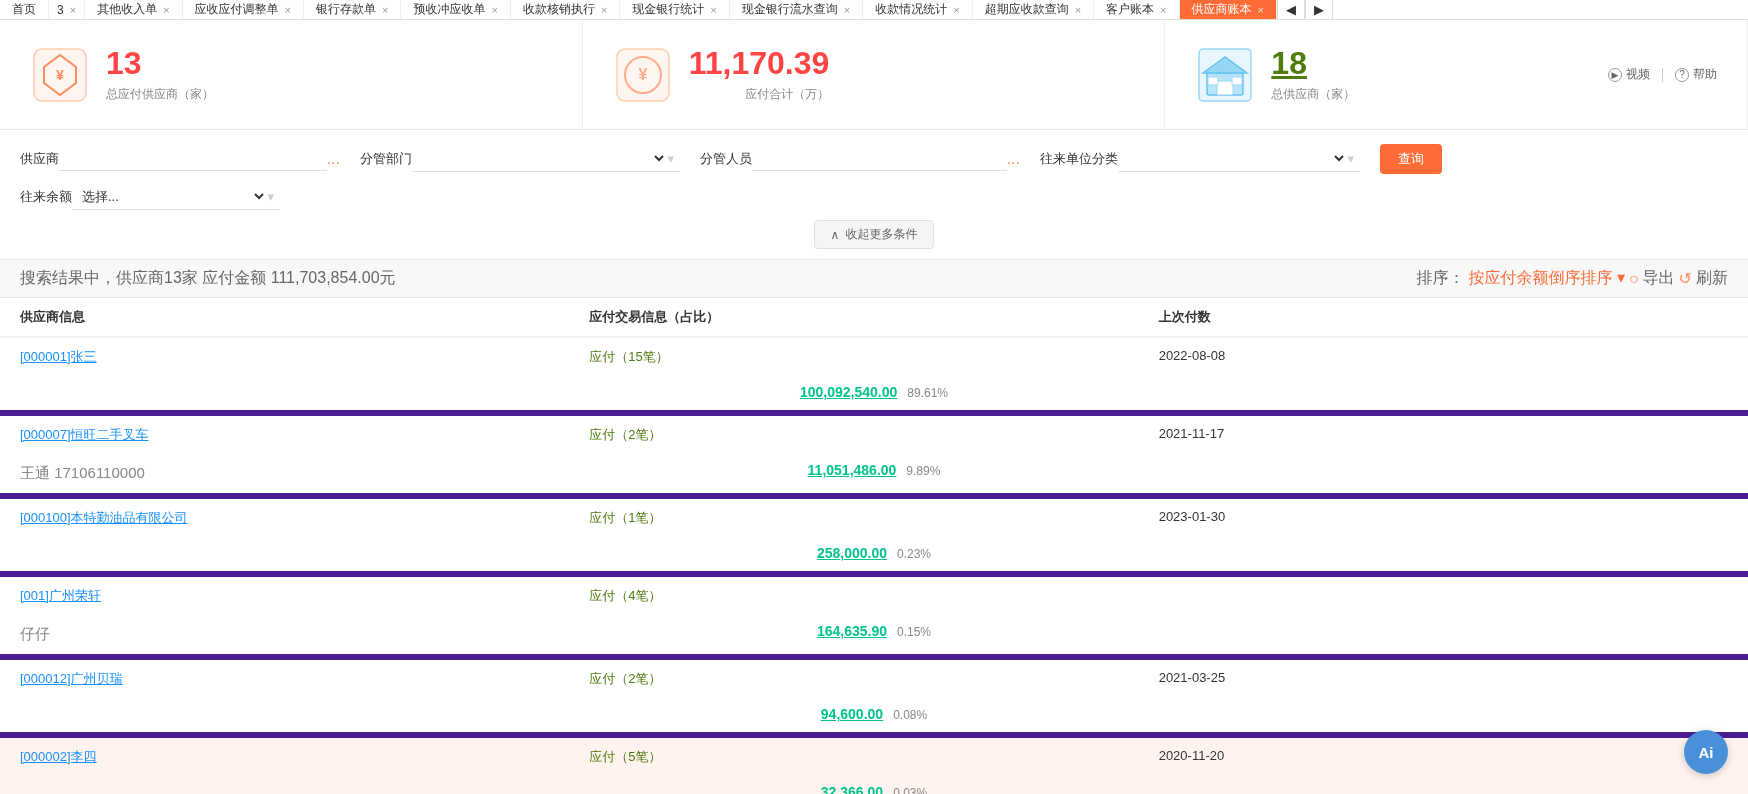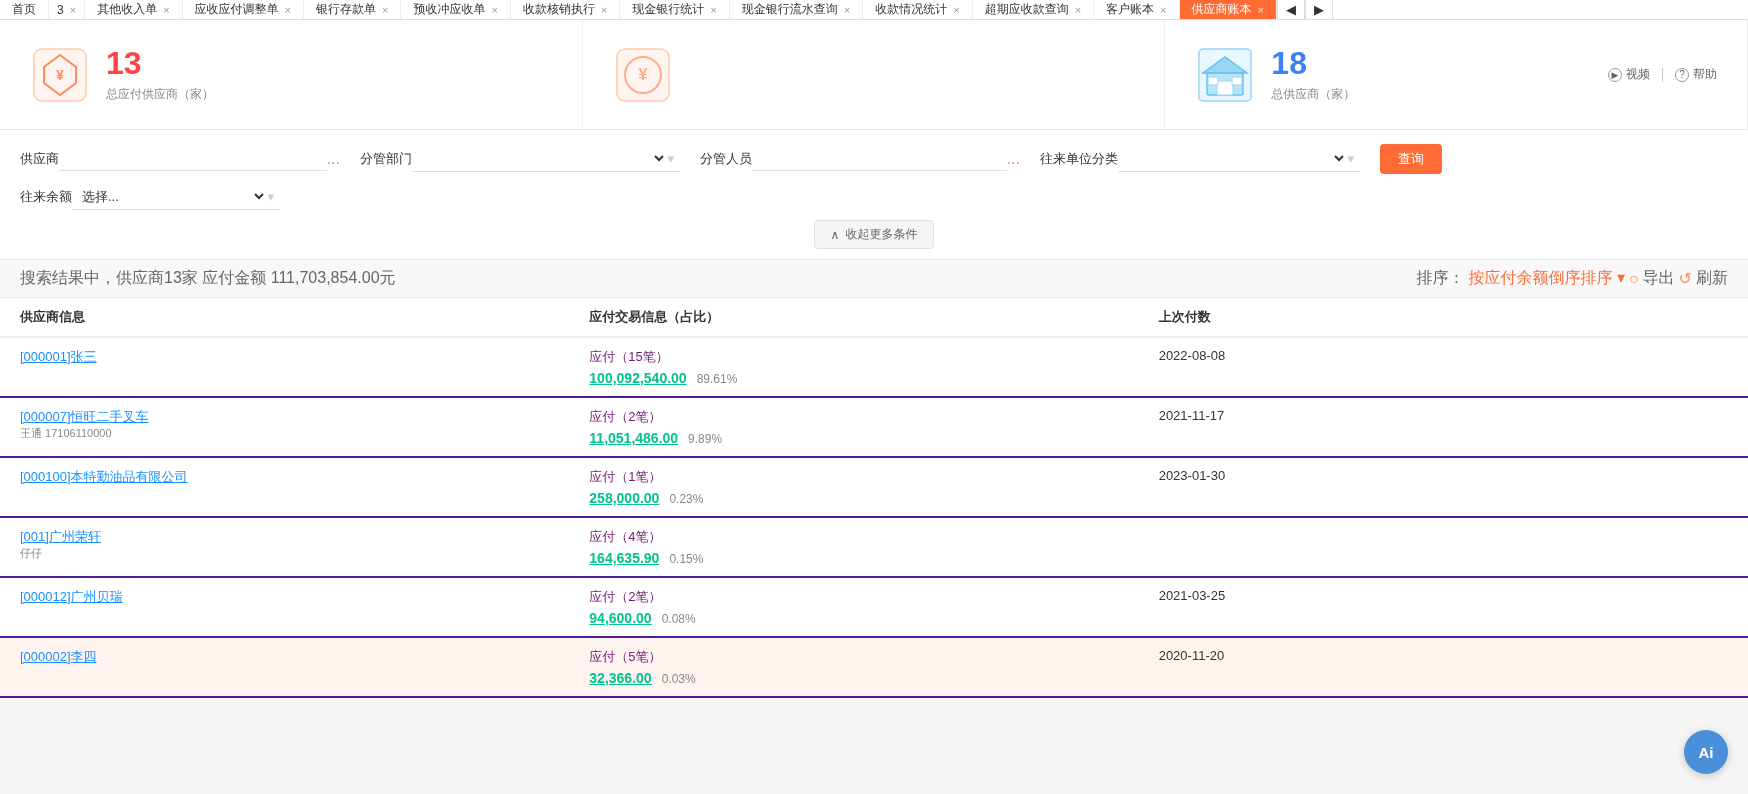--- a/index.html
+++ b/index.html
@@ -73,29 +73,29 @@
 
     
     .table-area { background: #fff; overflow-y: auto; }
     .table-header {
       display: grid; grid-template-columns: 1fr 1fr 1fr;
       padding: 10px 20px; border-bottom: 2px solid #f0f0f0; font-weight: 600; color: #333; font-size: 13px;
       background: #fff;
     }
     .table-row {
       display: grid; grid-template-columns: 1fr 1fr 1fr;
-      padding: 10px 20px; border-bottom: 2px solid #4c1d95; align-items: start;
+      padding: 10px 20px; border-bottom: 6px solid #4c1d95; align-items: start;
     }
     .table-row.highlighted { background: #fff3f0; }
     .supplier-link { color: #1890ff; text-decoration: underline; cursor: pointer; font-size: 13px; }
-    .supplier-sub { color: #888; font-size: 11px; margin-top: 0; }
-    .tx-label { color: #701a75; font-size: 13px; }
+    .supplier-sub { color: #888; font-size: 15px; margin-top: 20px; }
+    .tx-label { color: #4d7c0f; font-size: 13px; }
     .tx-amount { color: #00c48c; font-size: 14px; font-weight: bold; text-decoration: underline; cursor: pointer; }
     .tx-pct { color: #888; font-size: 12px; margin-left: 10px; }
-    .tx-row { display: flex; align-items: baseline; margin-top: 4px; }
+    .tx-row { display: flex; align-items: baseline; margin-top: 18px; justify-content: center; }
     .last-pay { color: #333; font-size: 13px; }
   </style>
 </head>
 <body>
 
 <div class="top-nav">
   <div class="nav-tab">
     <span>首页</span>
   </div>
   <div class="nav-tab" style="padding:0 8px;">
@@ -167,36 +167,40 @@
   </div>
 
   <div class="stat-item">
     <div class="stat-icon">
       <svg viewBox="0 0 56 56" fill="none">
         <rect x="2" y="2" width="52" height="52" rx="8" fill="#fff5f0" stroke="#ffccaa" stroke-width="1.5"></rect>
         <circle cx="28" cy="28" r="18" fill="none" stroke="#ffaa88" stroke-width="2"></circle>
         <text x="28" y="33" text-anchor="middle" font-size="16" fill="#ffaa88" font-weight="bold">¥</text>
       </svg>
     </div>
+    <div class="stat-content">
+      <div class="stat-number">11,170.39</div>
+      <div class="stat-label">应付合计（万）</div>
+    </div>
   </div>
 
   <div class="stat-item" style="flex:1;">
     <div class="stat-icon">
       <svg viewBox="0 0 56 56" fill="none">
         <rect x="2" y="2" width="52" height="52" rx="4" fill="#e8f6ff" stroke="#99d6f5" stroke-width="1.5"></rect>
 
         <rect x="10" y="26" width="36" height="22" rx="2" fill="#b8e4fa" stroke="#66c2f0" stroke-width="1.5"></rect>
         <polygon points="6,26 28,10 50,26" fill="#99d6f5" stroke="#66c2f0" stroke-width="1.5"></polygon>
         <rect x="20" y="34" width="16" height="14" rx="1" fill="#fff" stroke="#99d6f5" stroke-width="1"></rect>
         <rect x="11" y="30" width="10" height="8" rx="1" fill="#fff" stroke="#99d6f5" stroke-width="1"></rect>
         <rect x="35" y="30" width="10" height="8" rx="1" fill="#fff" stroke="#99d6f5" stroke-width="1"></rect>
       </svg>
     </div>
     <div class="stat-content">
-      <div class="stat-number" style="color:#3b82f6;">18</div>
+      <div class="stat-number" style="color:#4d7c0f;text-decoration:underline;">18</div>
       <div class="stat-label">总供应商（家）</div>
     </div>
     <div class="stat-right">
       <div class="help-link">
         <span style="width:14px;height:14px;border:1px solid #999;border-radius:50%;display:inline-flex;align-items:center;justify-content:center;font-size:9px;">▶</span>
         <span>视频</span>
       </div>
       <div class="divider-v"></div>
       <div class="help-link">
         <span style="width:14px;height:14px;border:1px solid #999;border-radius:50%;display:inline-flex;align-items:center;justify-content:center;font-size:10px;">?</span>

